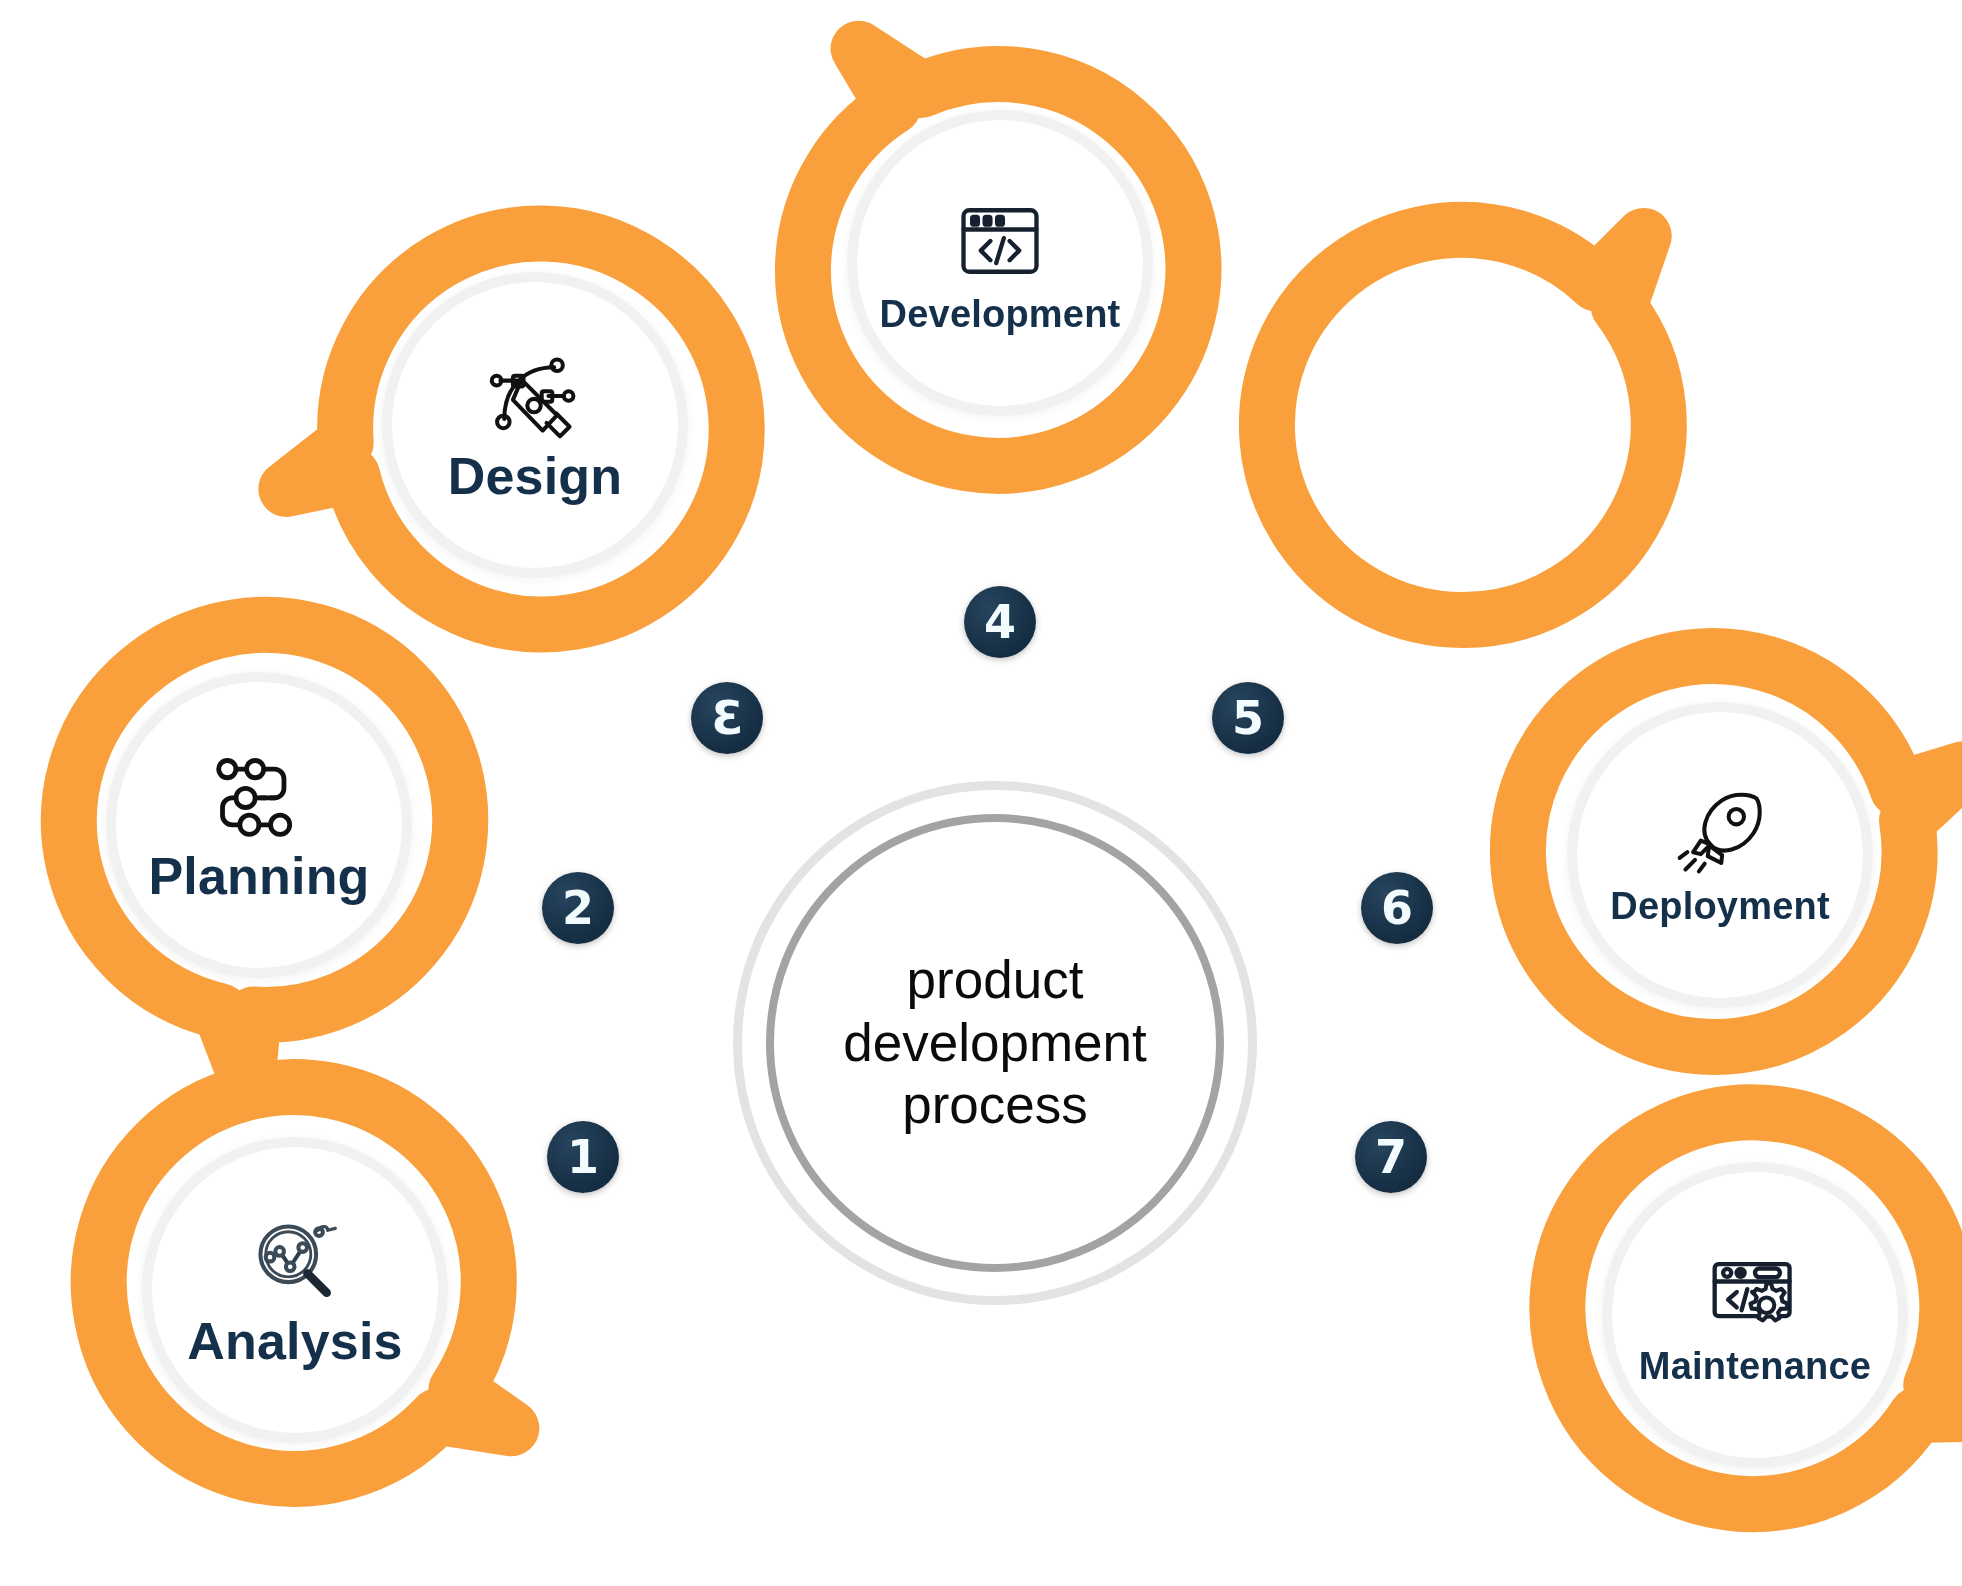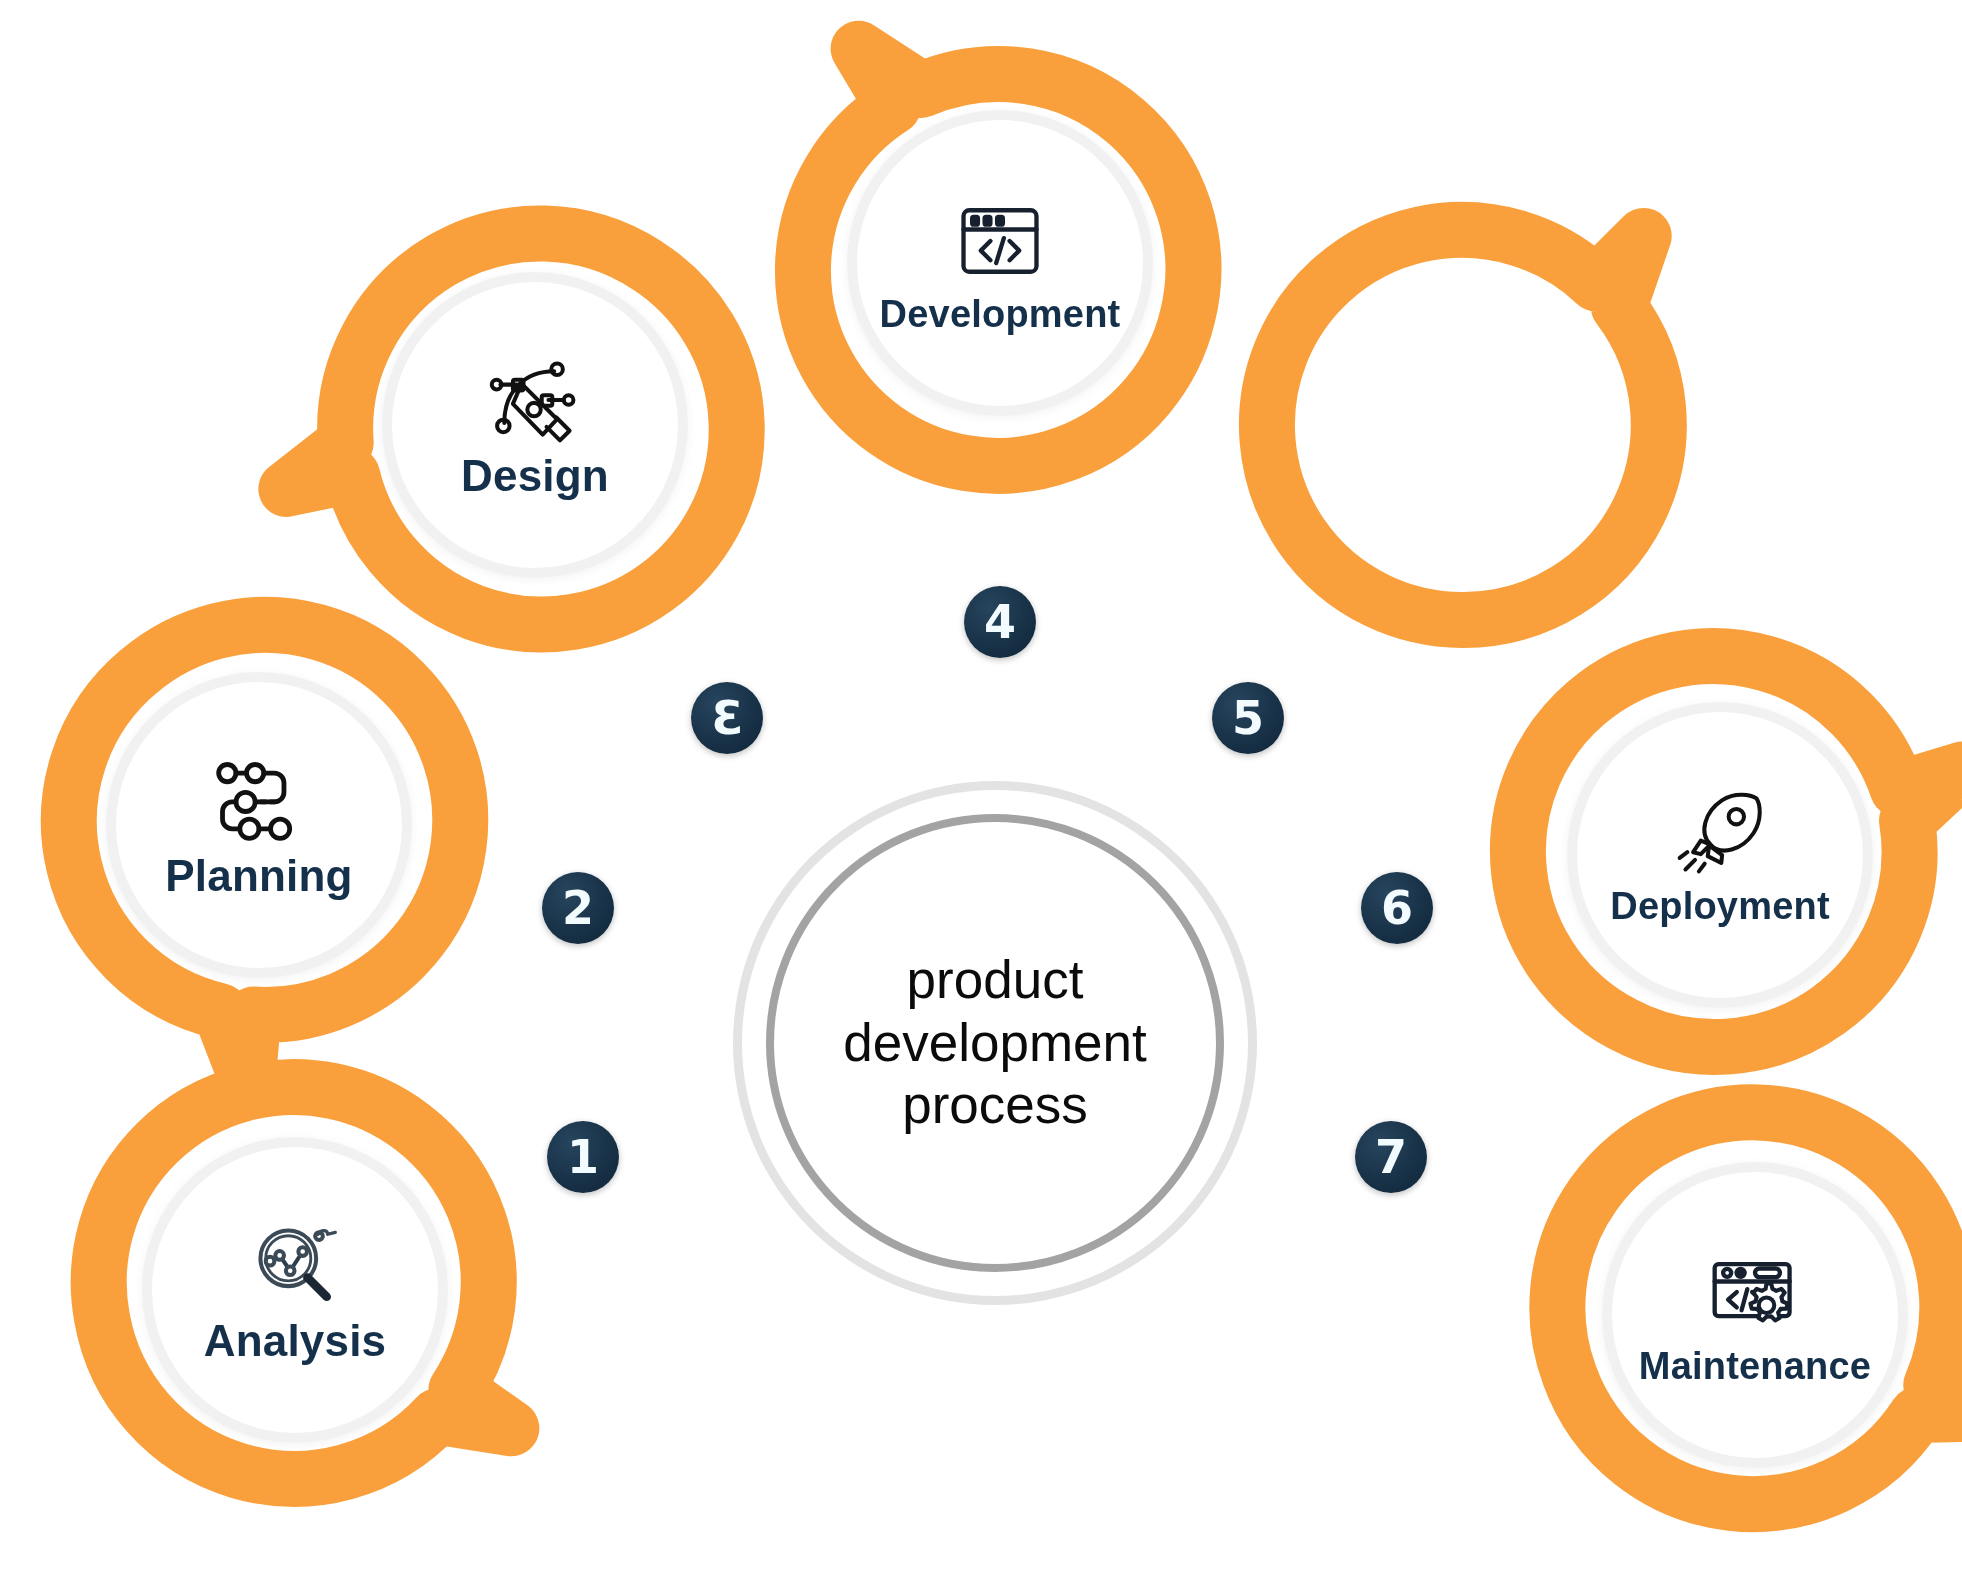--- a/index.html
+++ b/index.html
@@ -47,21 +47,21 @@
   }
   .node .node-icon {
     width: 108px;
     height: 96px;
     display: flex;
     align-items: center;
     justify-content: center;
   }
   .node .node-icon svg { width: 100%; height: 100%; display:block; }
   .node .node-label {
-    font-size: 44px;
+    font-size: 52px;
     font-weight: bold;
     color: #15304a;
     letter-spacing: 0.2px;
     white-space: nowrap;
     line-height: 1;
   }
   .node.wide .node-label { font-size: 38px; }
 
   
   .badge {

